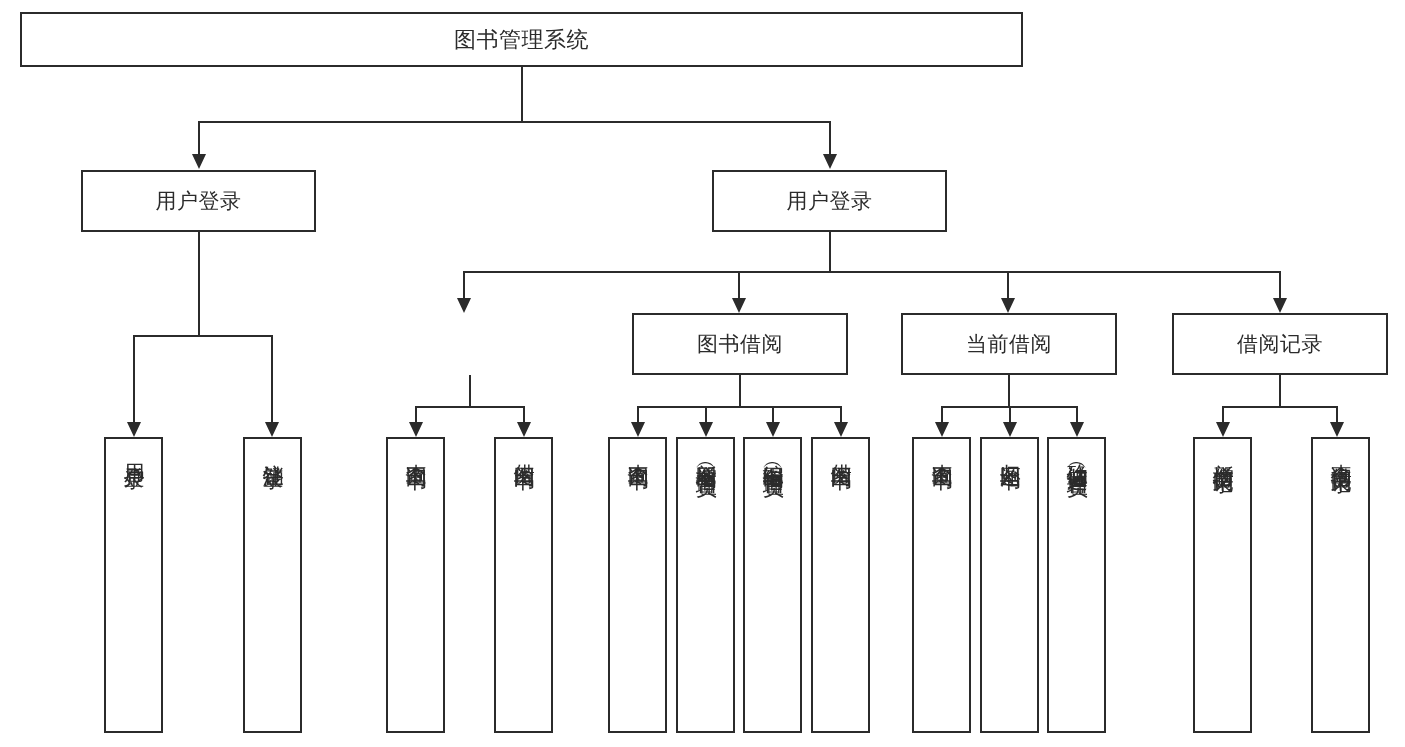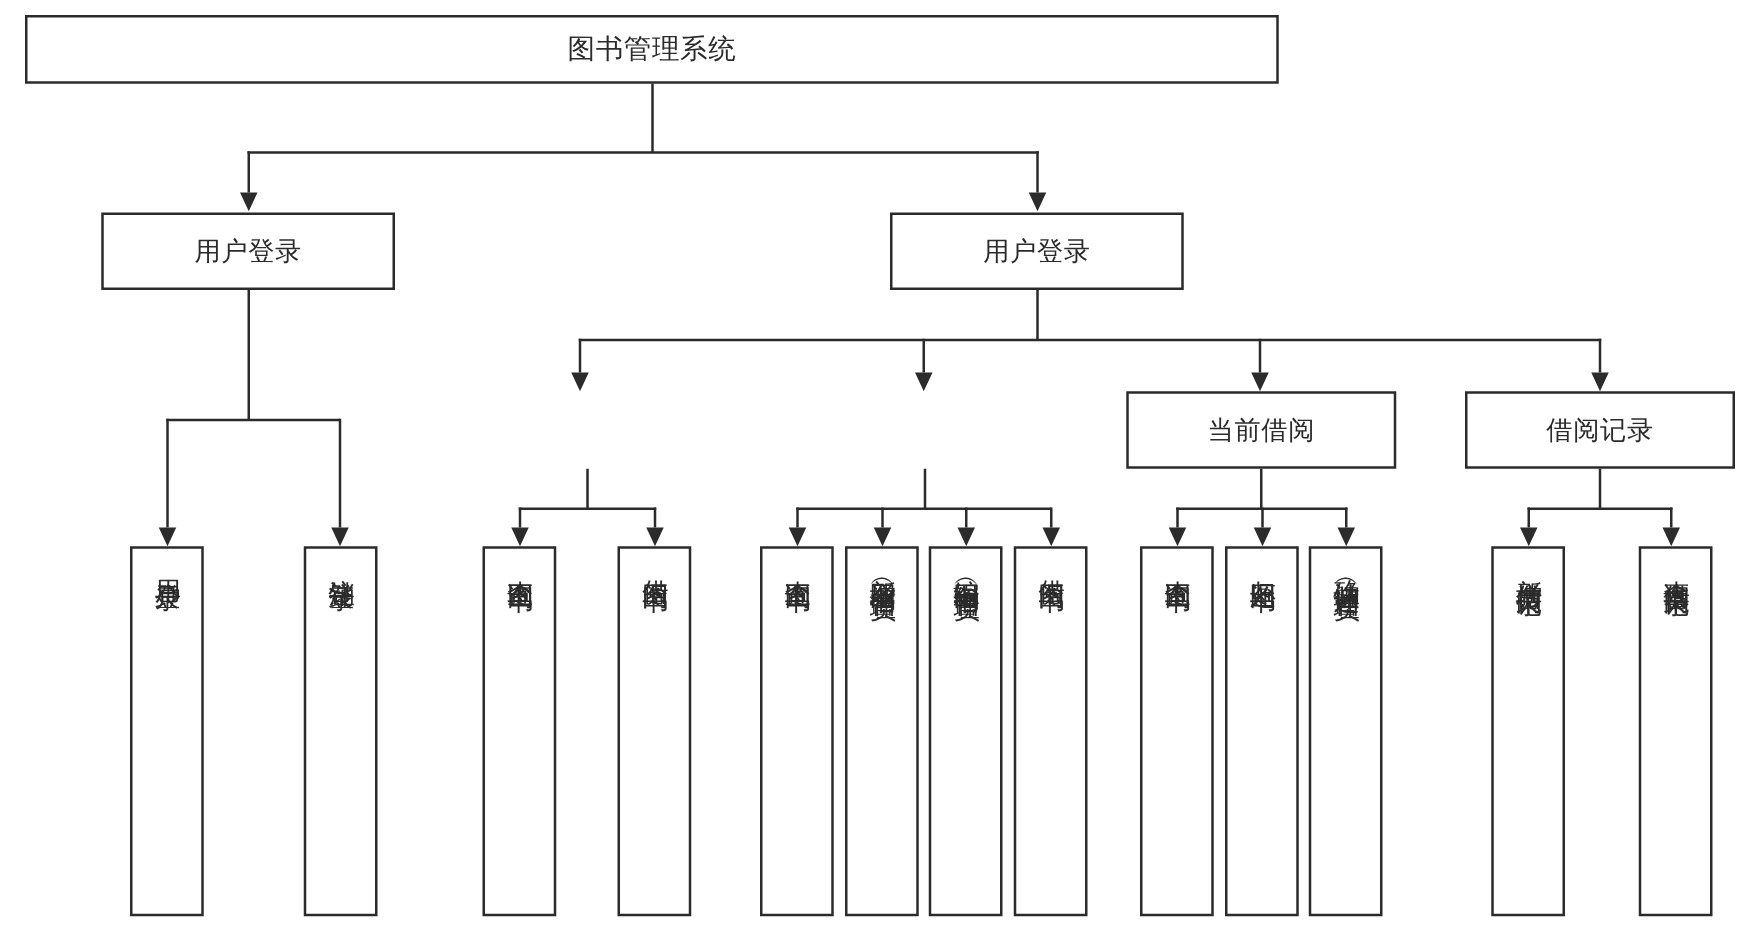--- a/index.html
+++ b/index.html
@@ -121,20 +121,23 @@
   <div class="hline" style="left:463px; top:271px; width:818px;"></div>
   <div class="vline" style="left:463px; top:271px; height:27px;"></div>
   <div class="arrow" style="left:457px; top:298px;"></div>
   <div class="vline" style="left:738px; top:271px; height:27px;"></div>
   <div class="arrow" style="left:732px; top:298px;"></div>
   <div class="vline" style="left:1007px; top:271px; height:27px;"></div>
   <div class="arrow" style="left:1001px; top:298px;"></div>
   <div class="vline" style="left:1279px; top:271px; height:27px;"></div>
   <div class="arrow" style="left:1273px; top:298px;"></div>
 
+  <div class="node h-node" style="left:632px; top:313px; width:216px; height:62px;">
+    <span class="label">图书借阅</span>
+  </div>
   <div class="node h-node" style="left:901px; top:313px; width:216px; height:62px;">
     <span class="label">当前借阅</span>
   </div>
   <div class="node h-node" style="left:1172px; top:313px; width:216px; height:62px;">
     <span class="label">借阅记录</span>
   </div>
 
   <div class="vline" style="left:469px; top:375px; height:32px;"></div>
   <div class="hline" style="left:415px; top:406px; width:110px;"></div>
   <div class="vline" style="left:415px; top:406px; height:16px;"></div>

